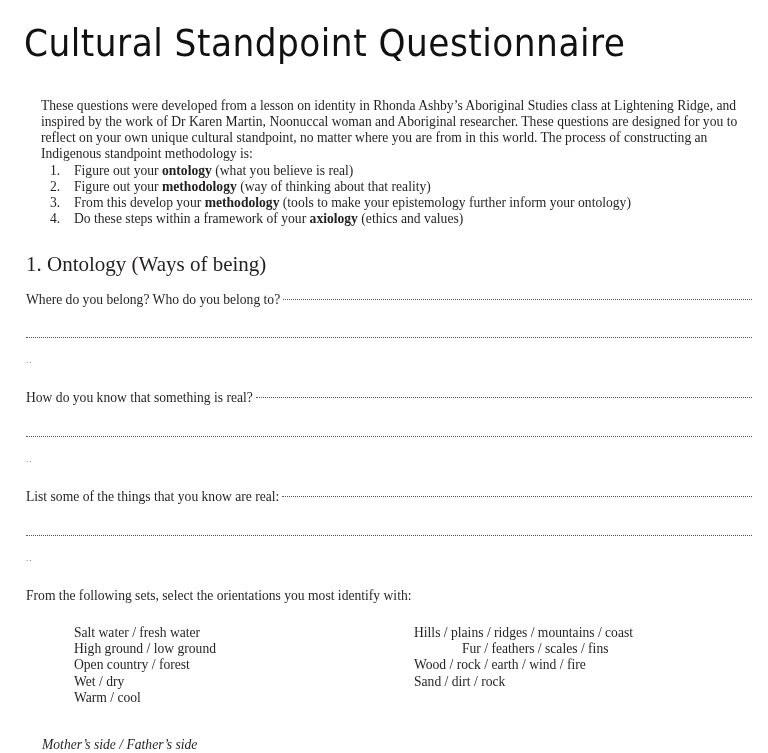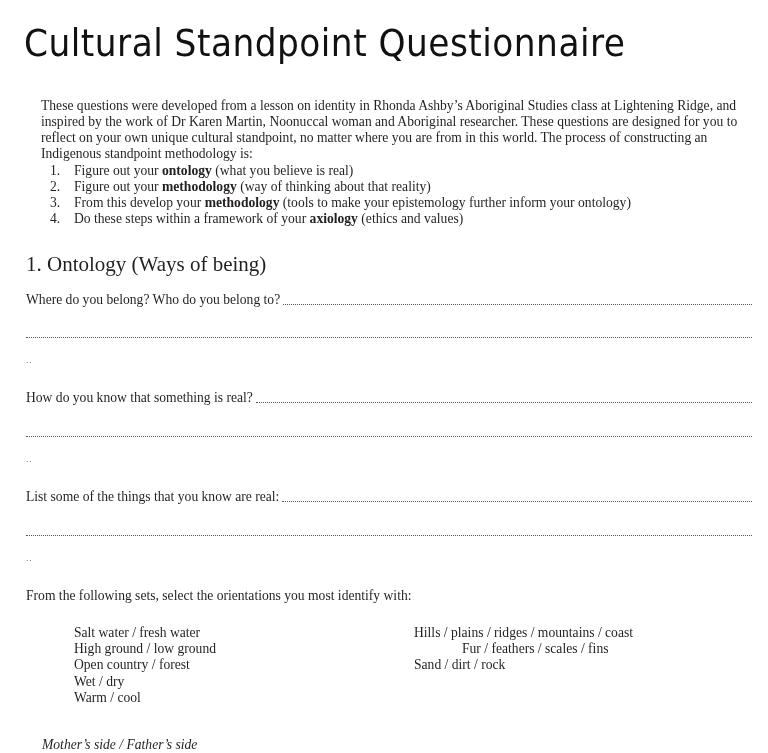--- a/index.html
+++ b/index.html
@@ -10,21 +10,21 @@
            transform: scaleX(0.93); transform-origin: left top; white-space: nowrap; }
   .intro { position: absolute; left: 26px; top: 83px; width: 730px; font-size: 13.6px;
            line-height: 16px; margin: 15px; }
   .steps { position: absolute; left: 50px; top: 163px; margin: 0; padding: 0; list-style: none;
            font-size: 13.6px; line-height: 16px; }
   .steps li { display: flex; }
   .steps .num { width: 24px; }
   .steps b { font-weight: bold; }
   .h2 { position: absolute; left: 26px; top: 252px; margin: 0; font-size: 21px; font-weight: normal; }
   .q { position: absolute; left: 26px; font-size: 13.6px; line-height: 16px; display: flex;
-       width: 726px; align-items: flex-end; white-space: nowrap; }
+       width: 726px; align-items: center; white-space: nowrap; }
   .dots { flex: 1; border-bottom: 1.2px dotted #555; margin-left: 3px; margin-bottom: 3px; height: 1px; }
   .fullline { position: absolute; left: 26px; width: 726px; border-bottom: 1.2px dotted #555; height: 0; }
   .tiny { position: absolute; left: 26px; font-size: 9px; color: #444; letter-spacing: 1px; }
   .prompt { position: absolute; left: 26px; top: 588px; font-size: 13.6px; margin: 0; }
   .col { position: absolute; top: 625px; font-size: 13.6px; line-height: 16.2px; margin: 0; padding: 0; list-style: none; }
   .col.left { left: 74px; }
   .col.right { left: 414px; }
   .col li.indent { padding-left: 48px; }
   .italic { position: absolute; left: 26px; top: 721px; font-style: italic; font-size: 13.6px; margin: 16px; }
 </style>
@@ -83,16 +83,17 @@
   <li>Salt water / fresh water</li>
   <li>High ground / low ground</li>
   <li>Open country / forest</li>
   <li>Wet / dry</li>
   <li>Warm / cool</li>
 </ul>
 
 <ul class="col right">
   <li>Hills / plains / ridges / mountains / coast</li>
   <li class="indent">Fur / feathers / scales / fins</li>
+  <li>Wood / rock / earth / wind / fire</li>
   <li>Sand / dirt / rock</li>
 </ul>
 
 <p class="italic">Mother’s side / Father’s side</p>
 
 </body></html>

